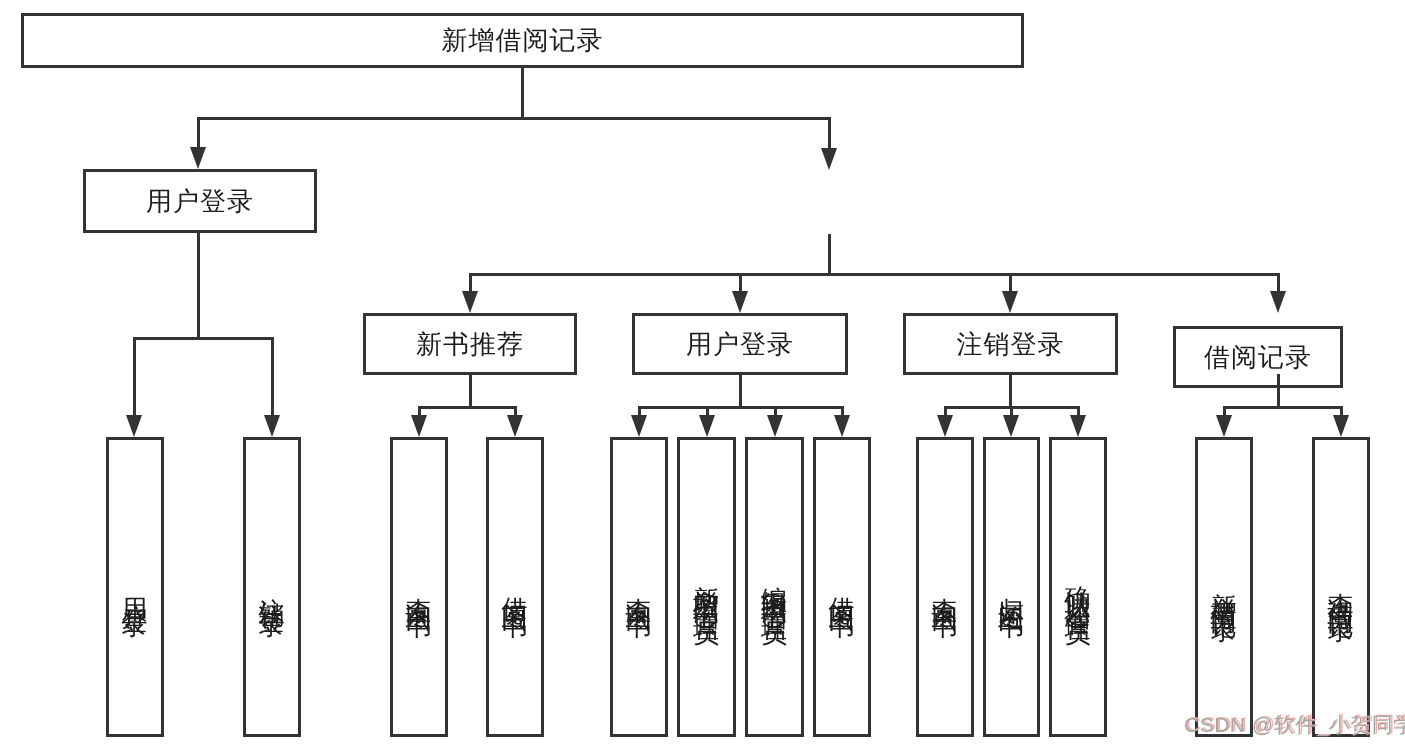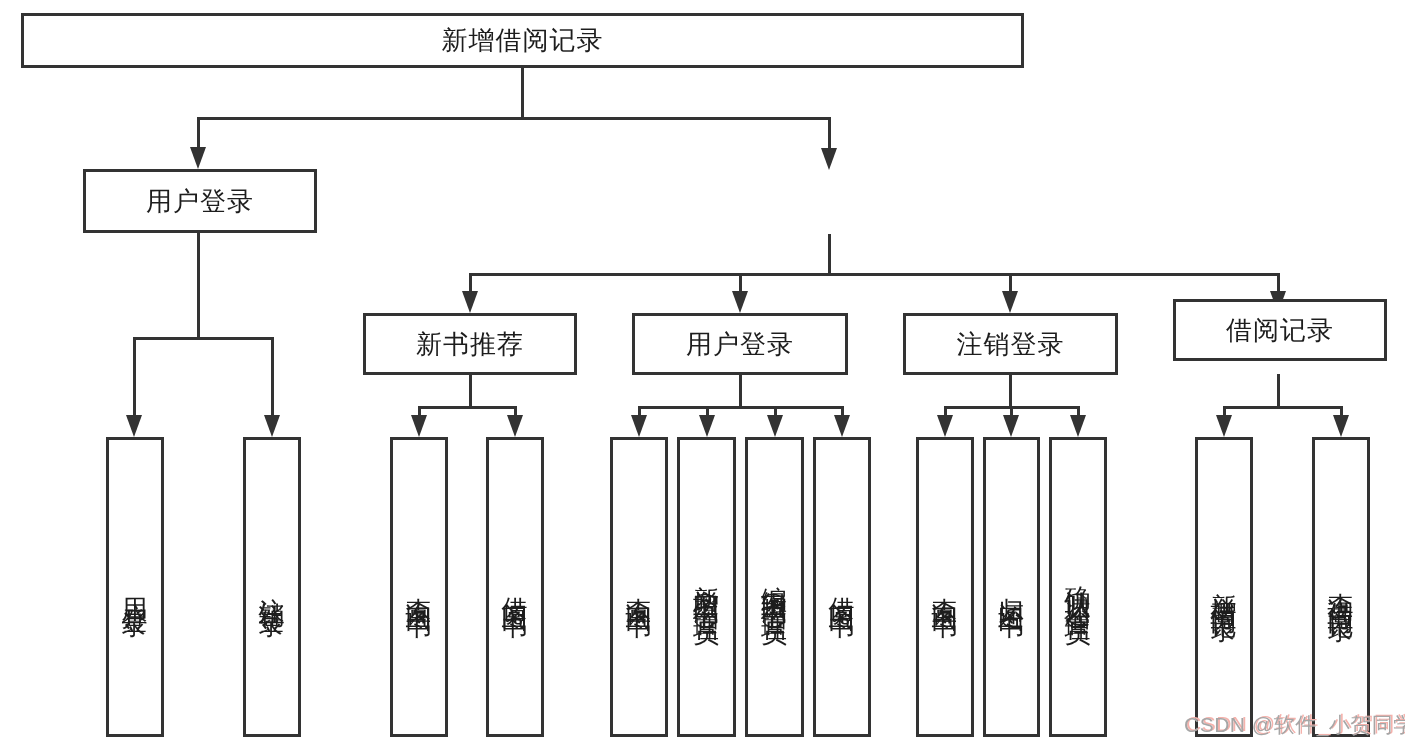--- a/index.html
+++ b/index.html
@@ -94,21 +94,21 @@
 
   <div class="box" style="left:363px;top:313px;width:214px;height:62px">
     <span class="lbl">新书推荐</span>
   </div>
   <div class="box" style="left:632px;top:313px;width:216px;height:62px">
     <span class="lbl">用户登录</span>
   </div>
   <div class="box" style="left:903px;top:313px;width:215px;height:62px">
     <span class="lbl">注销登录</span>
   </div>
-  <div class="box" style="left:1173px;top:299px;width:214px;height:62px">
+  <div class="box" style="left:1173px;top:326px;width:170px;height:62px">
     <span class="lbl">借阅记录</span>
   </div>
 
   <div class="vline" style="left:469px;top:374px;height:35px"></div>
   <div class="hline" style="left:418px;top:406px;width:99px"></div>
   <div class="vline" style="left:418px;top:406px;height:14px"></div>
   <div class="arr" style="left:411px;top:415px"></div>
   <div class="vline" style="left:514px;top:406px;height:14px"></div>
   <div class="arr" style="left:507px;top:415px"></div>
 

